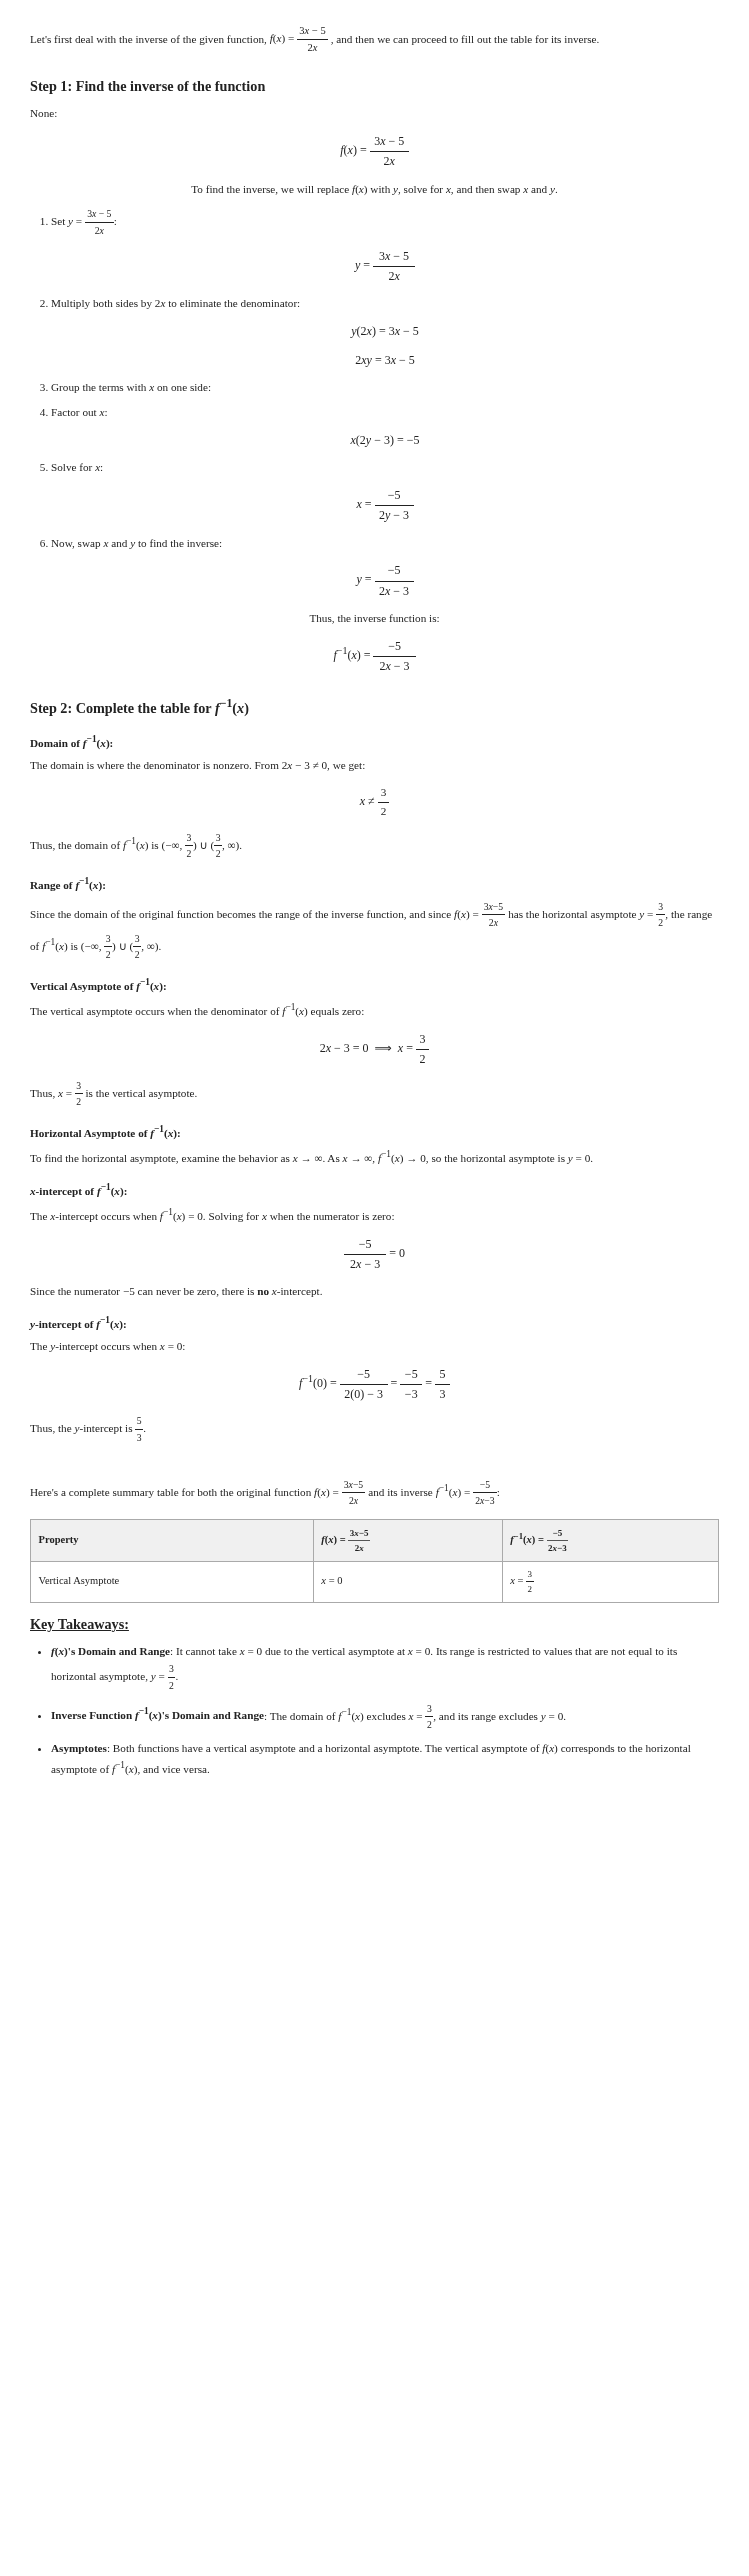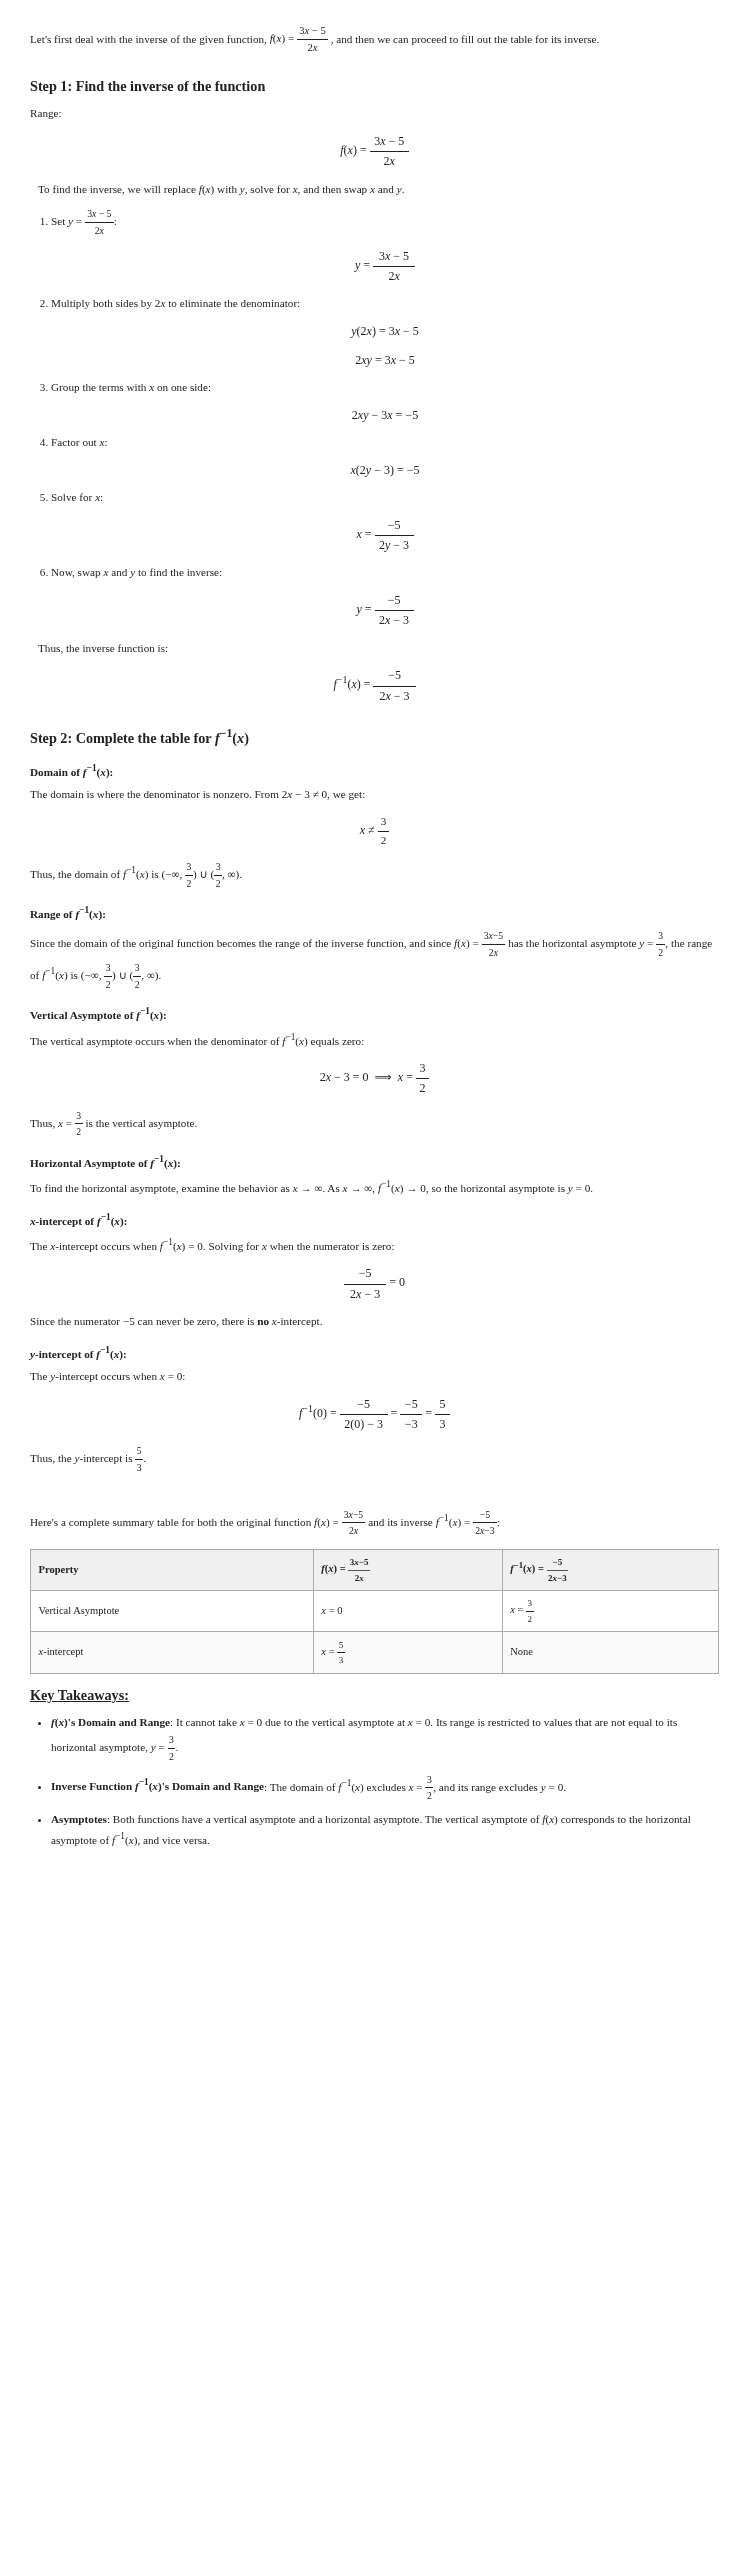--- a/index.html
+++ b/index.html
@@ -29,21 +29,22 @@
     }
     .given-label {
       margin-bottom: 4.5px;
     }
     .math-block {
       text-align: center;
       margin: 9px 0;
       font-size: 12px;
     }
     .step-text {
-      margin: 6px 8px;
+      margin: 6px 0;
+      text-align: center;
     }
     ol {
       margin: 6px 0 6px 21px;
     }
     ol li {
       margin: 7.5px 0;
     }
     ul {
       margin: 6px 0 6px 21px;
     }
@@ -103,21 +104,21 @@
     <i>f</i>(<i>x</i>) = 
     <span class="frac" style="display:inline-block;vertical-align:middle;">
       <span class="num" style="display:block;border-bottom:1.1px solid #222;padding:0 2.2px;font-size:10.5px;">3<i>x</i> − 5</span>
       <span class="den" style="display:block;padding:0 2.2px;font-size:10.5px;">2<i>x</i></span>
     </span>
   </span>, and then we can proceed to fill out the table for its inverse.
 </p>
 
 <h2>Step 1: Find the inverse of the function</h2>
 
-<p class="given-label">Range:</p>
+<p class="given-label">None:</p>
 
 <div class="math-block">
   <i>f</i>(<i>x</i>) = 
   <span class="frac" style="display:inline-block;vertical-align:middle;">
     <span class="num" style="display:block;border-bottom:1.1px solid #222;padding:0 4.5px;font-size:12px;">3<i>x</i> − 5</span>
     <span class="den" style="display:block;padding:0 4.5px;font-size:12px;">2<i>x</i></span>
   </span>
 </div>
 
 <p class="step-text">
@@ -143,23 +144,20 @@
     Multiply both sides by 2<i>x</i> to eliminate the denominator:
     <div class="math-block">
       <i>y</i>(2<i>x</i>) = 3<i>x</i> − 5
     </div>
     <div class="math-block">
       2<i>xy</i> = 3<i>x</i> − 5
     </div>
   </li>
   <li>
     Group the terms with <i>x</i> on one side:
-    <div class="math-block">
-      2<i>xy</i> − 3<i>x</i> = −5
-    </div>
   </li>
   <li>
     Factor out <i>x</i>:
     <div class="math-block">
       <i>x</i>(2<i>y</i> − 3) = −5
     </div>
   </li>
   <li>
     Solve for <i>x</i>:
     <div class="math-block">
@@ -345,28 +343,20 @@
   </thead>
   <tbody>
     <tr>
       <td>Vertical Asymptote</td>
       <td><i>x</i> = 0</td>
       <td>
         <i>x</i> = 
         <span class="frac" style="display:inline-block;vertical-align:middle;"><span class="num" style="display:block;border-bottom:0.7px solid #222;padding:0 1.5px;font-size:9px;">3</span><span class="den" style="display:block;padding:0 1.5px;font-size:9px;">2</span></span>
       </td>
     </tr>
-    <tr>
-      <td><i>x</i>-intercept</td>
-      <td>
-        <i>x</i> = 
-        <span class="frac" style="display:inline-block;vertical-align:middle;"><span class="num" style="display:block;border-bottom:0.7px solid #222;padding:0 1.5px;font-size:9px;">5</span><span class="den" style="display:block;padding:0 1.5px;font-size:9px;">3</span></span>
-      </td>
-      <td>None</td>
-    </tr>
   </tbody>
 </table>
 
 
 <div class="key-takeaways">
   <h2>Key Takeaways:</h2>
   <ul>
     <li>
       <strong><i>f</i>(<i>x</i>)'s Domain and Range</strong>: 
       It cannot take <i>x</i> = 0 due to the vertical asymptote at <i>x</i> = 0. Its range is restricted to values that are not equal to its horizontal asymptote, <i>y</i> = 

